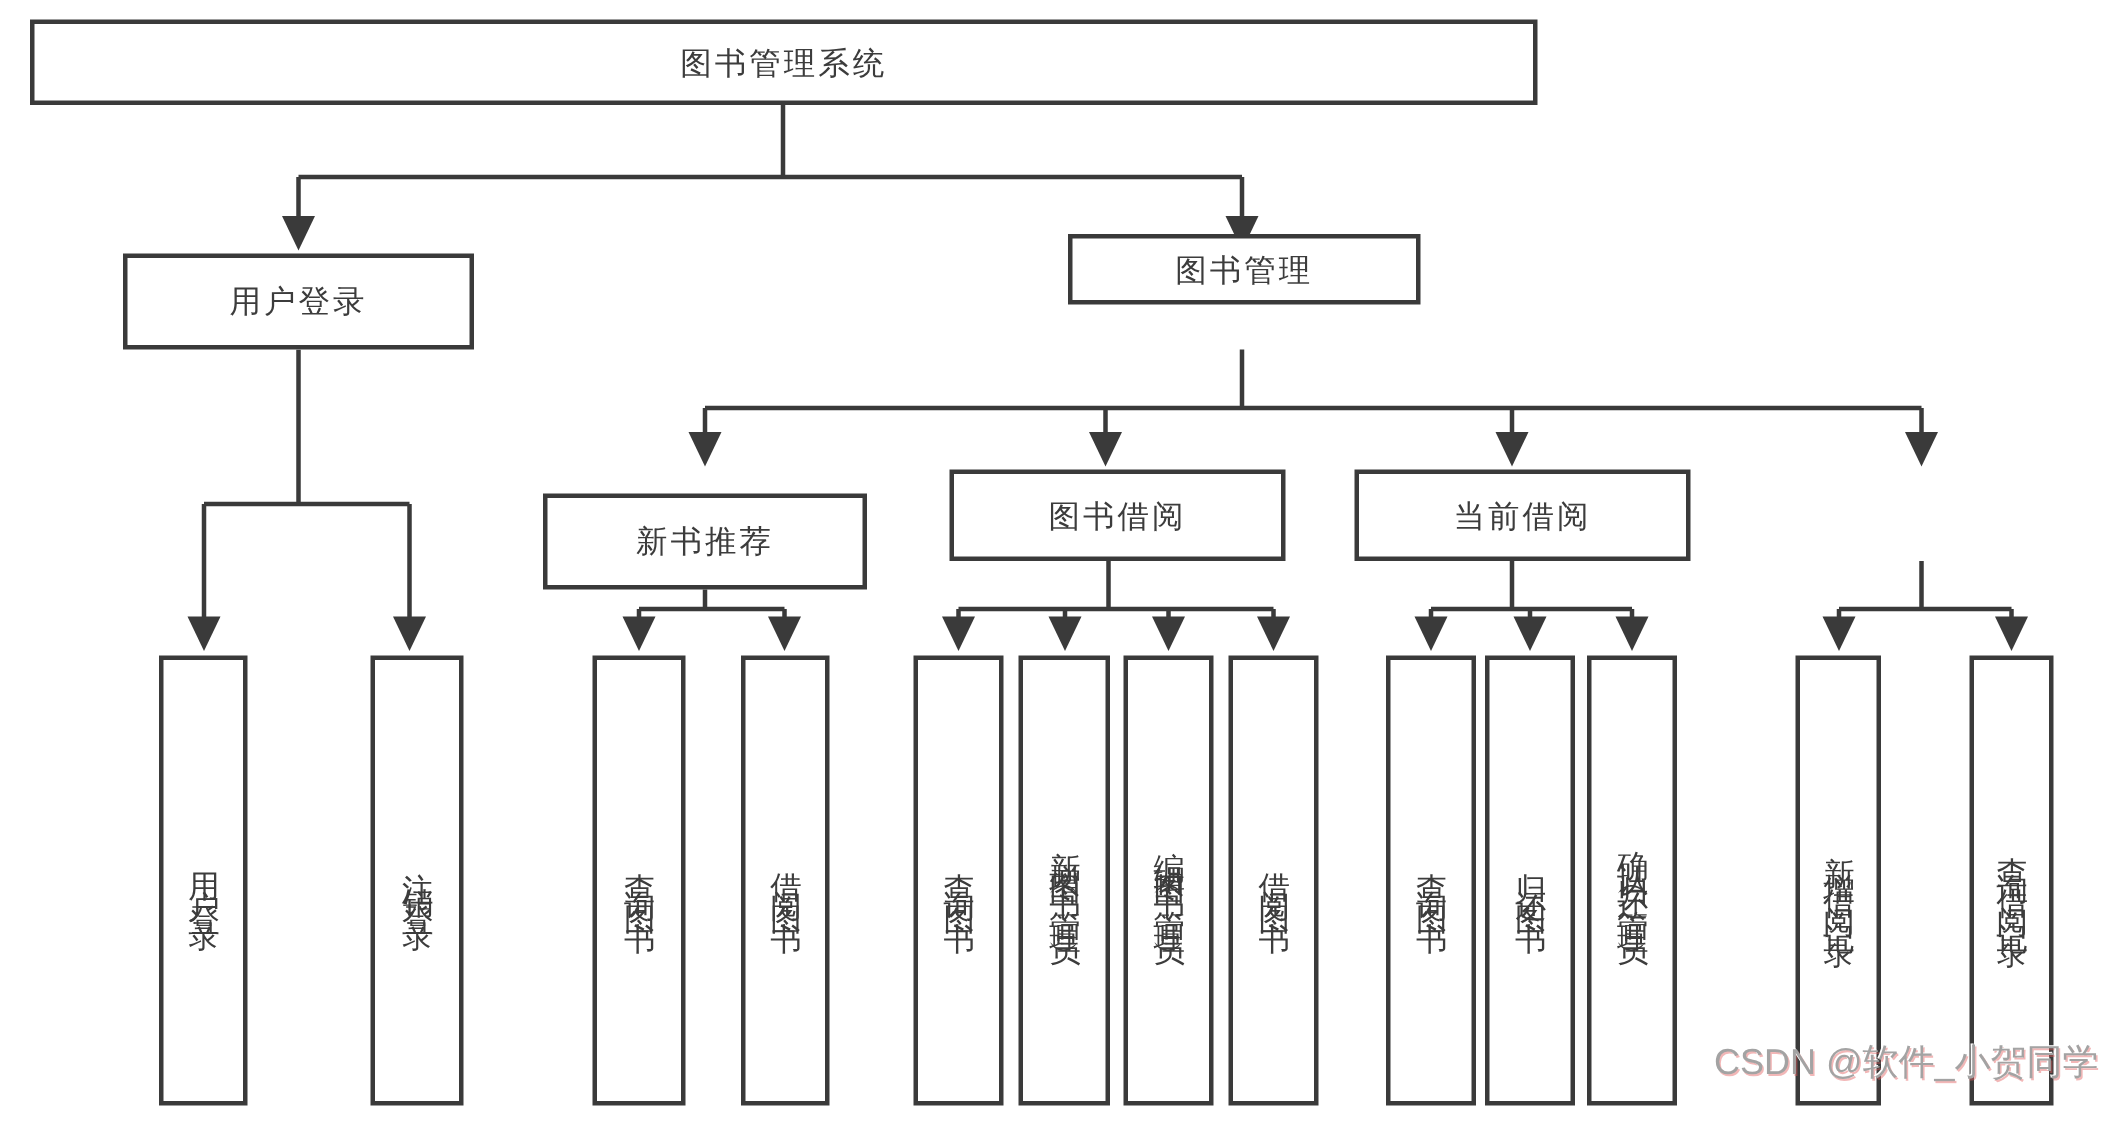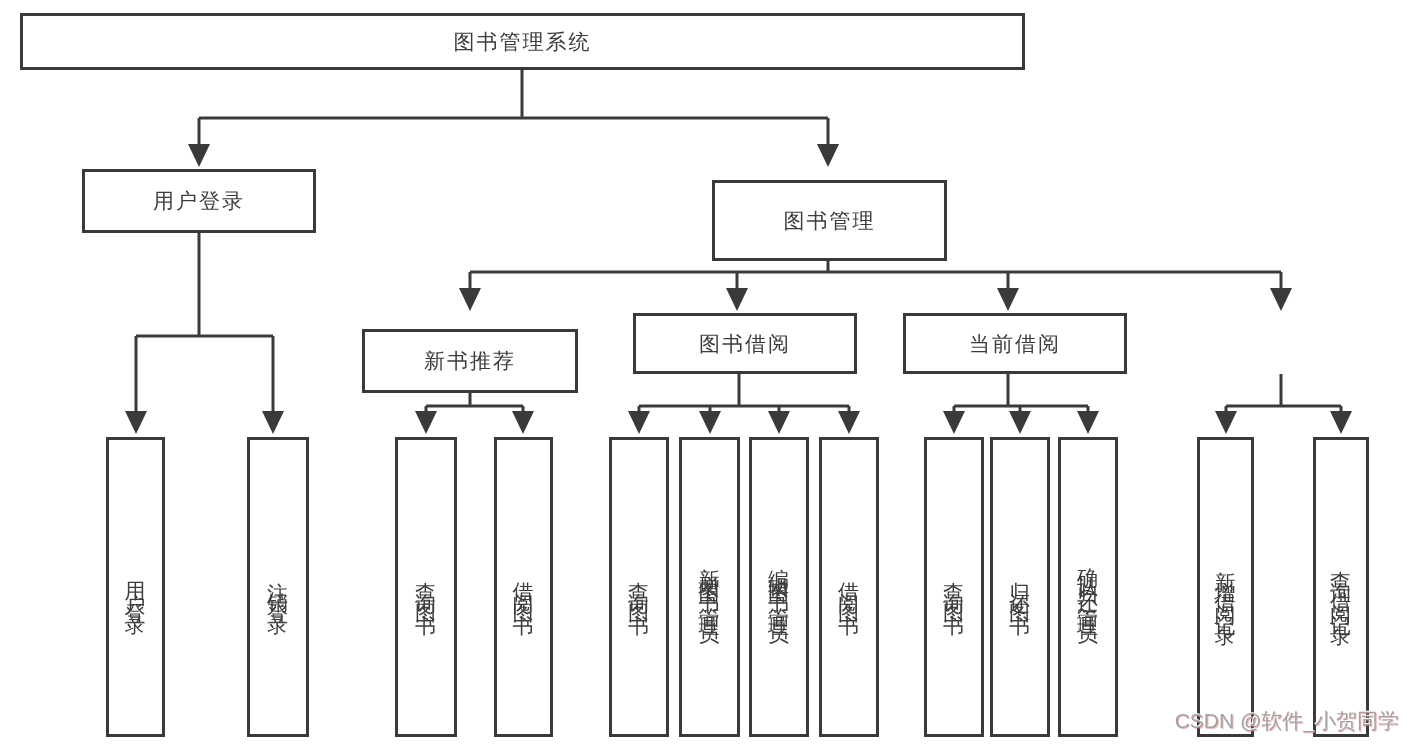--- a/index.html
+++ b/index.html
@@ -61,22 +61,22 @@
     line-height:1;
     letter-spacing:11px;
     white-space:nowrap;
   }
   .leaf.tight span{
     letter-spacing:8px;
   }
   #watermark{
     position:absolute;
     right:6px;
-    bottom:12px;
-    font-size:21px;
+    bottom:23px;
+    font-size:24px;
     color:var(--watermark);
     text-shadow:-1px -1px 0 #ffffff, 1px 1px 0 rgba(226,96,96,0.45);
     white-space:nowrap;
     z-index:5;
   }
 </style>
 </head>
 <body>
 
 <div id="stage">
@@ -124,21 +124,21 @@
     </g>
   </svg>
 
   <div class="node h" style="left:20px;top:13px;width:1005px;height:57px">
     <span>图书管理系统</span>
   </div>
 
   <div class="node h" style="left:82px;top:169px;width:234px;height:64px">
     <span>用户登录</span>
   </div>
-  <div class="node h" style="left:712px;top:180px;width:235px;height:81px">
+  <div class="node h" style="left:712px;top:156px;width:235px;height:47px">
     <span>图书管理</span>
   </div>
 
   <div class="node h" style="left:362px;top:329px;width:216px;height:64px">
     <span>新书推荐</span>
   </div>
   <div class="node h" style="left:633px;top:313px;width:224px;height:61px">
     <span>图书借阅</span>
   </div>
   <div class="node h" style="left:903px;top:313px;width:224px;height:61px">

